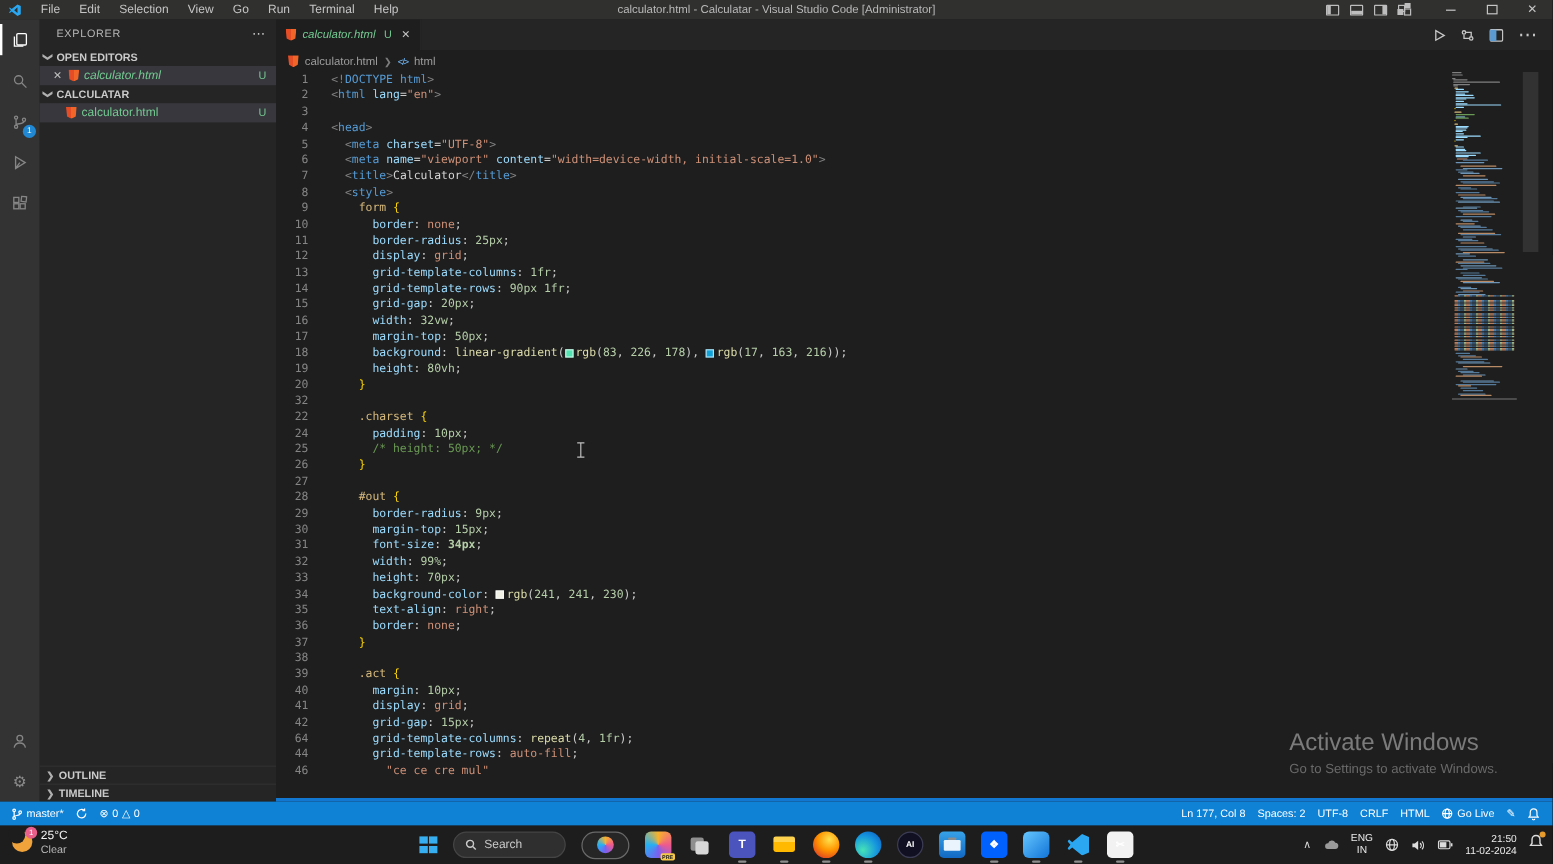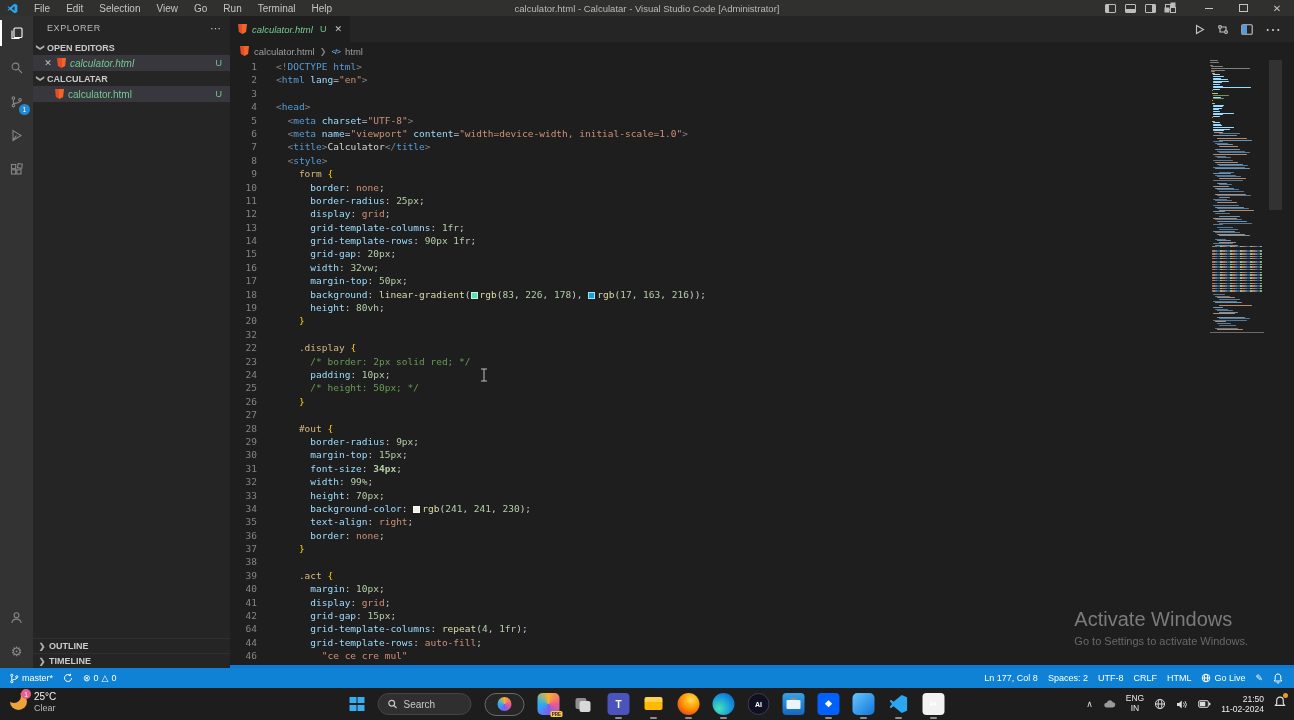--- a/index.html
+++ b/index.html
@@ -375,25 +375,21 @@
           <div class="code-line">
             <span class="ln">20</span>
             <span class="lc"><span style="color: rgb(212, 212, 212);">    </span><span style="color: rgb(255, 215, 0);">}</span></span>
           </div>
           <div class="code-line">
             <span class="ln">32</span>
             <span class="lc"></span>
           </div>
           <div class="code-line">
             <span class="ln">22</span>
-            <span class="lc"><span style="color: rgb(212, 212, 212);">    </span><span style="color: rgb(215, 186, 125);">.display </span><span style="color: rgb(255, 215, 0);">{</span></span>
-          </div>
-          <div class="code-line">
-            <span class="ln">23</span>
-            <span class="lc"><span style="color: rgb(212, 212, 212);">      </span><span style="color: rgb(106, 153, 85);">/* border: 2px solid red; */</span></span>
+            <span class="lc"><span style="color: rgb(212, 212, 212);">    </span><span style="color: rgb(215, 186, 125);">.charset </span><span style="color: rgb(255, 215, 0);">{</span></span>
           </div>
           <div class="code-line">
             <span class="ln">24</span>
             <span class="lc"><span style="color: rgb(212, 212, 212);">      </span><span style="color: rgb(156, 220, 254);">padding</span><span style="color: rgb(204, 204, 204);">: </span><span style="color: rgb(181, 206, 168);">10px</span><span style="color: rgb(204, 204, 204);">;</span></span>
           </div>
           <div class="code-line">
             <span class="ln">25</span>
             <span class="lc"><span style="color: rgb(212, 212, 212);">      </span><span style="color: rgb(106, 153, 85);">/* height: 50px; */</span></span>
           </div>
           <div class="code-line">

